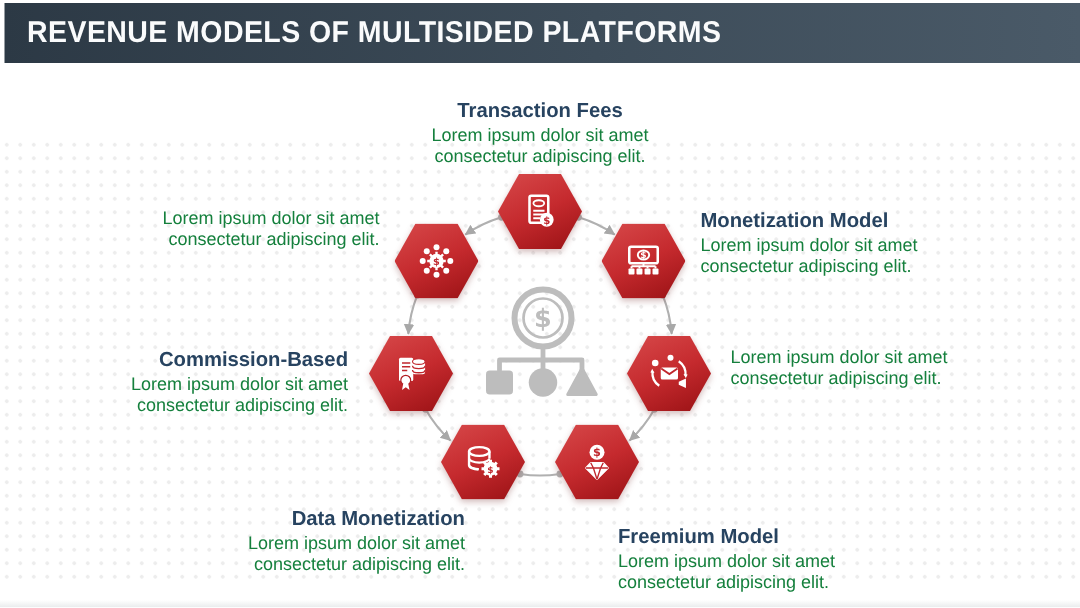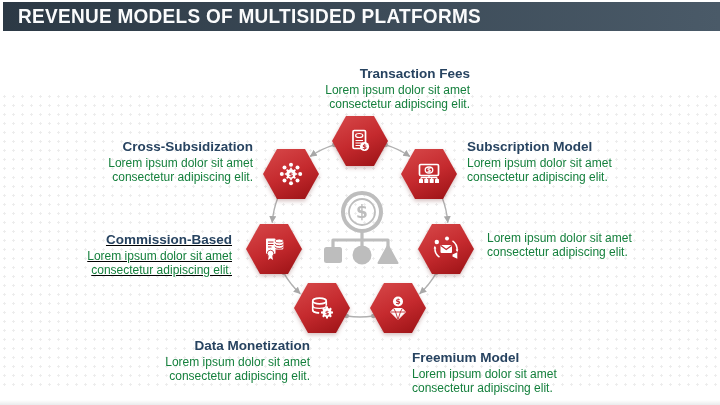--- a/index.html
+++ b/index.html
@@ -7,21 +7,21 @@
     position:relative;width:720px;height:405px;background:#ffffff;overflow:hidden;
     font-family:"Liberation Sans",sans-serif;
   }
   .dotted-bg{
     position:absolute;left:0;right:0;top:92px;height:300px;
     background-image:radial-gradient(circle,rgba(125,125,125,0.14) 1px,rgba(0,0,0,0) 1.4px);
     background-size:9px 9px;
   }
   .bottom-edge{position:absolute;left:0;right:0;bottom:0;height:5px;background:linear-gradient(#ffffff,#e9ebec);}
   .header{
-    position:absolute;left:3px;top:2px;right:0;height:29px;
+    position:absolute;left:3px;top:2px;right:0;height:40px;
     background:linear-gradient(90deg,#2c3945 0%,#3d4c59 55%,#4a5a68 100%);
     display:flex;align-items:center;padding-left:15px;box-sizing:border-box;
   }
   .header-title{
     color:#fafbfc;font-size:20px;font-weight:700;letter-spacing:.3px;white-space:nowrap;
     transform:scaleX(.95);transform-origin:left center;
   }
   .hexwrap{position:absolute;width:56px;height:50px;filter:drop-shadow(0 2px 2px rgba(100,20,20,.28));}
   .hex{
     width:56px;height:50px;clip-path:polygon(25% 0,75% 0,100% 50%,75% 100%,25% 100%,0 50%);
@@ -172,30 +172,30 @@
       <circle cx="8.5" cy="8.5" r="2" fill="#fff"></circle>
       <circle cx="21.5" cy="21.5" r="2" fill="#fff"></circle>
       <circle cx="21.5" cy="8.5" r="2" fill="#fff"></circle>
       <circle cx="8.5" cy="21.5" r="2" fill="#fff"></circle>
       <circle cx="15" cy="15" r="4.8" fill="#fff"></circle>
       <text x="15" y="17.6" font-size="6.5" font-weight="bold" fill="#c0272d" text-anchor="middle">$</text>
     </svg>
   </div>
     </div>
 
-  <div class="label ta-c" style="left:250px;top:66px;width:220px;text-align:right;">
+  <div class="label ta-c" style="left:250px;top:66px;width:220px;">
     <div class="label-title">Transaction Fees</div>
     <div class="label-desc">
       <div>Lorem ipsum dolor sit amet</div>
         <div>consectetur adipiscing elit.</div>
     </div>
   </div>
 
   <div class="label ta-l" style="left:467px;top:139px;">
-    <div class="label-title">Subscription Model</div>
+    <div class="label-title">Monetization Model</div>
     <div class="label-desc">
       <div>Lorem ipsum dolor sit amet</div>
         <div>consectetur adipiscing elit.</div>
     </div>
   </div>
 
   <div class="label ta-l" style="left:487px;top:232px;">
     <div class="label-desc">
       <div>Lorem ipsum dolor sit amet</div>
         <div>consectetur adipiscing elit.</div>
@@ -211,30 +211,29 @@
   </div>
 
   <div class="label ta-r" style="left:140px;top:338px;text-align:right;">
     <div class="label-title">Data Monetization</div>
     <div class="label-desc">
       <div>Lorem ipsum dolor sit amet</div>
         <div>consectetur adipiscing elit.</div>
     </div>
   </div>
 
-  <div class="label ta-r" style="left:62px;top:232px;text-decoration:underline;">
+  <div class="label ta-r" style="left:62px;top:232px;">
     <div class="label-title">Commission-Based</div>
     <div class="label-desc">
       <div>Lorem ipsum dolor sit amet</div>
         <div>consectetur adipiscing elit.</div>
     </div>
   </div>
 
   <div class="label ta-r" style="left:83px;top:139px;">
-    <div class="label-title">Cross-Subsidization</div>
     <div class="label-desc">
       <div>Lorem ipsum dolor sit amet</div>
         <div>consectetur adipiscing elit.</div>
     </div>
   </div>
 
   <div class="bottom-edge"></div>
 </div>
 
 </body></html>

